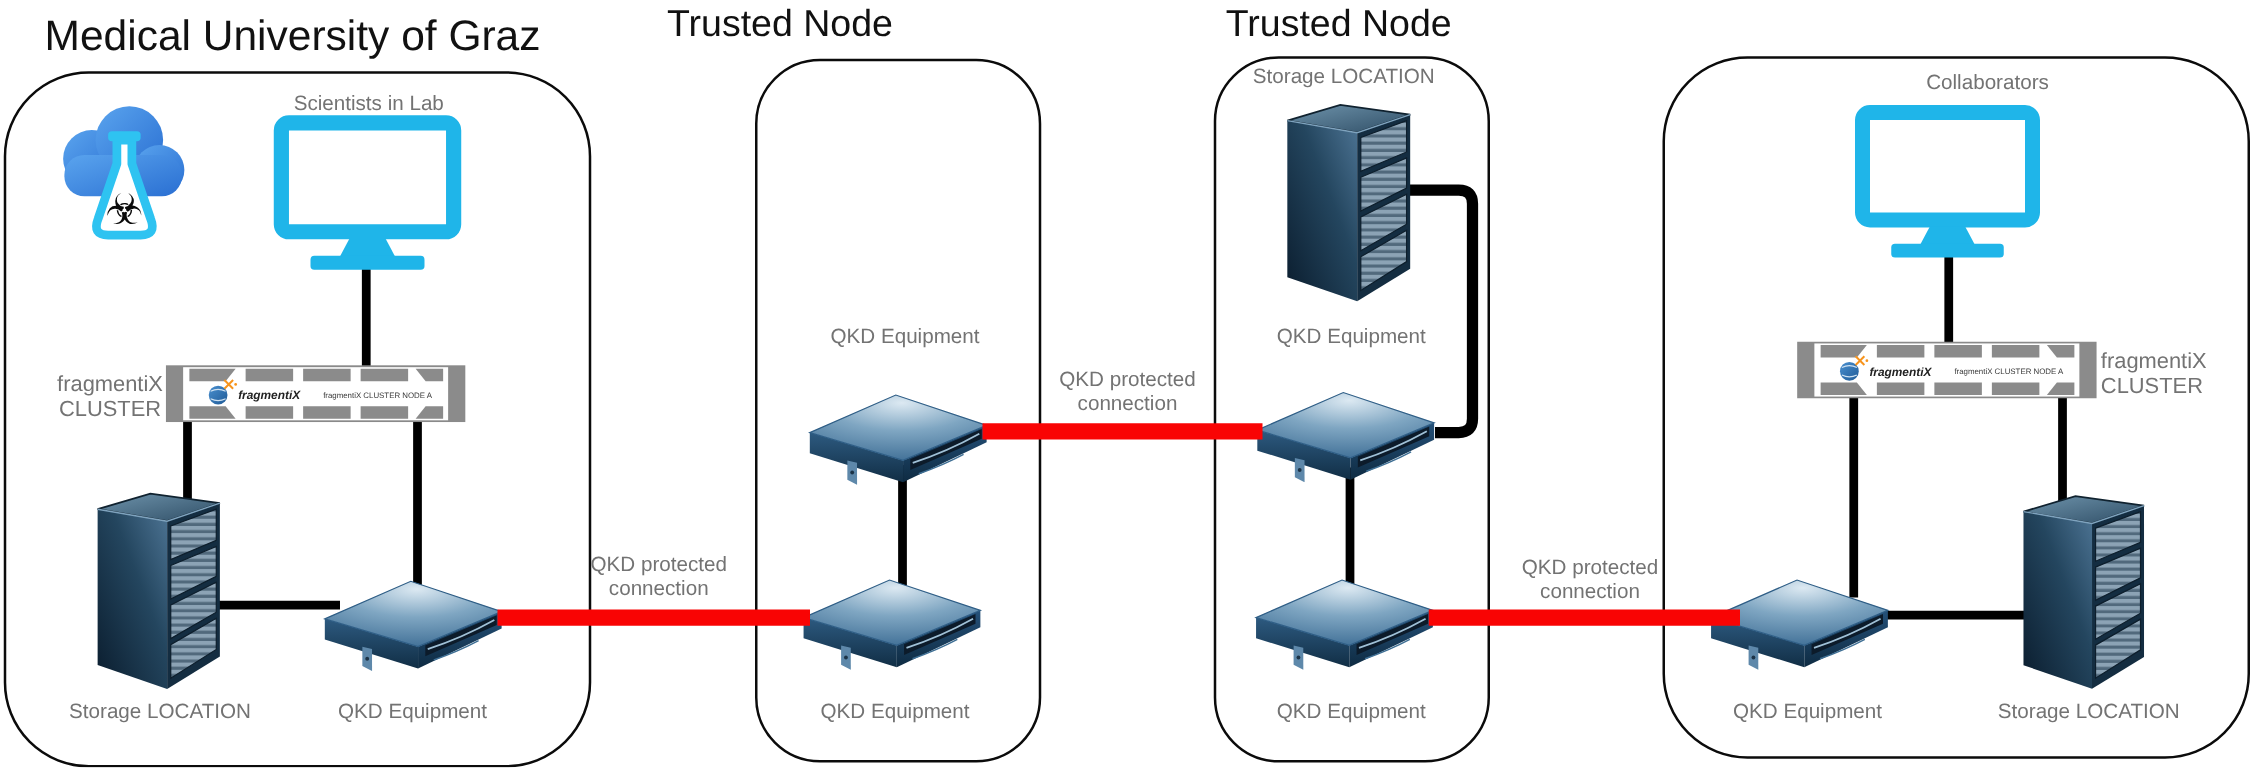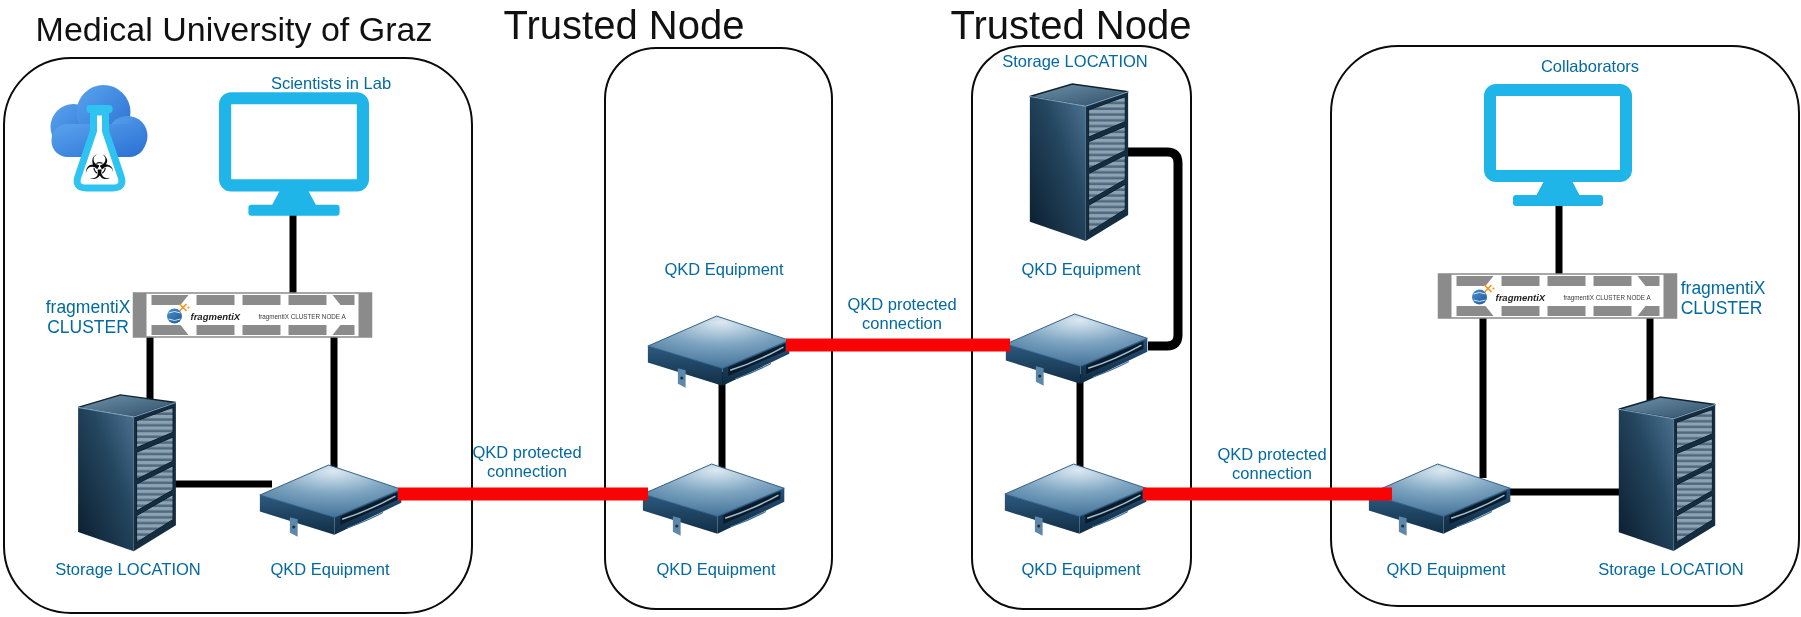--- a/index.html
+++ b/index.html
@@ -3,23 +3,23 @@
 <meta charset="utf-8">
 <style>
   html,body{margin:0;padding:0;background:#fff;}
   .stage{position:relative;width:1801px;height:614px;background:#fff;overflow:hidden;
          font-family:"Liberation Sans","DejaVu Sans",sans-serif;}
   .zone-box{position:absolute;border:2px solid #0b0b0b;background:transparent;}
   .zone-big{border-radius:68px;}
   .zone-small{border-radius:52px;}
   .title{position:absolute;transform:translateX(-50%);font-size:34px;color:#111;
          white-space:nowrap;line-height:1.05;}
-  .title-sm{font-size:40px;}
+  .title-sm{font-size:30px;}
   .lbl{position:absolute;transform:translateX(-50%);font-size:16.5px;line-height:19px;
-       color:#0369a1;text-align:center;white-space:nowrap;}
+       color:#737373;text-align:center;white-space:nowrap;}
   .dev{position:absolute;}
   svg.overlay{position:absolute;left:0;top:0;pointer-events:none;}
   .defs-holder{position:absolute;width:0;height:0;overflow:hidden;}
 </style>
 </head>
 <body>
 
 <div class="stage">
 
   <svg class="defs-holder" aria-hidden="true">
@@ -199,21 +199,21 @@
       <path d="M398,494 H648"></path>
       <path d="M786,345 H1010"></path>
       <path d="M1143,494 H1392"></path>
     </g>
   </svg>
 
   <div class="title" style="left:234px;top:12px;">Medical University of Graz</div>
   <div class="title title-sm" style="left:624px;top:4px;">Trusted Node</div>
   <div class="title title-sm" style="left:1071px;top:4px;">Trusted Node</div>
 
-  <div class="lbl" style="left:295px;top:74px;margin-left:36px;">Scientists in Lab</div>
+  <div class="lbl" style="left:295px;top:74px;">Scientists in Lab</div>
   <div class="lbl" style="left:88px;top:297px;font-size:17.5px;line-height:20px;">
     <div>fragmentiX</div>
     <div>CLUSTER</div>
   </div>
   <div class="lbl" style="left:128px;top:560px;">Storage LOCATION</div>
   <div class="lbl" style="left:330px;top:560px;">QKD Equipment</div>
 
   <div class="lbl" style="left:527px;top:443px;">
     <div>QKD protected</div>
     <div>connection</div>

